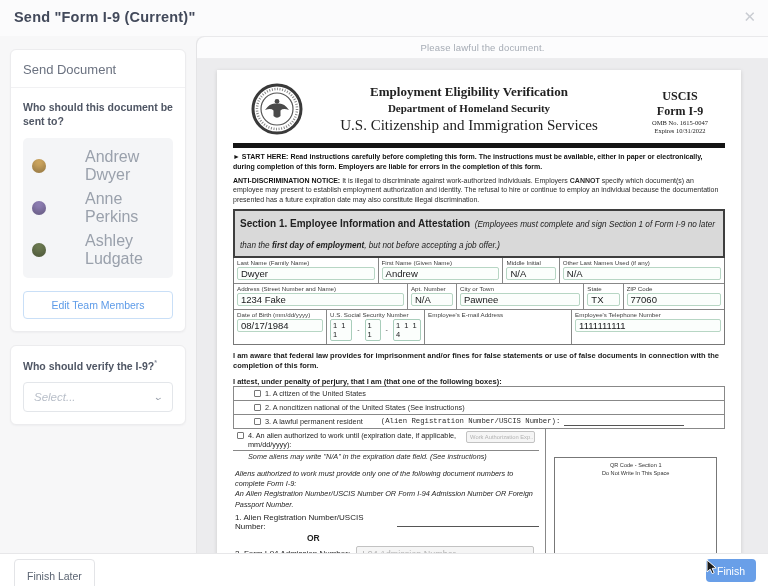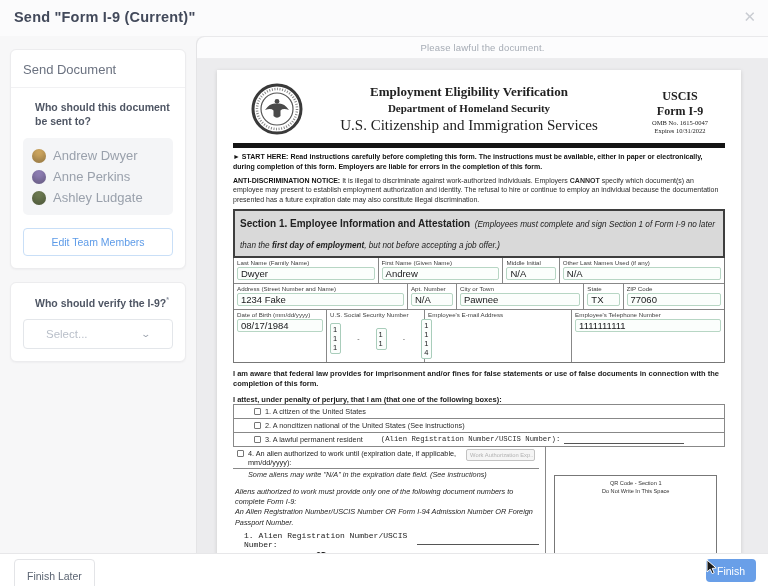--- a/index.html
+++ b/index.html
@@ -8,28 +8,28 @@
 
   
   .modal-header { position:absolute; top:0; left:0; right:0; height:36px; background:#fbfbfc; z-index:5; }
   .modal-title { position:absolute; left:14px; top:9px; font-size:14.5px; font-weight:600; color:#42495a; letter-spacing:.2px; }
   .close-x { position:absolute; right:12px; top:8px; font-size:15px; color:#c9ccd2; cursor:pointer; }
 
   
   .sidebar { position:absolute; top:36px; left:0; width:196px; bottom:33px; background:#f7f7f8; z-index:4; }
   .card { background:#fff; border:1px solid #ececee; border-radius:6px; margin:13px 10px 0; box-shadow:0 1px 2px rgba(30,35,50,.04); padding:12px; }
   .card-title { font-size:13px; color:#6b7280; padding-bottom:10px; margin:-12px -12px 12px; padding:12px 12px 10px; border-bottom:1px solid #f1f1f3; }
-  .q-label { font-size:10.5px; font-weight:700; color:#4f5664; line-height:1.35;margin-left:12px; }
+  .q-label { font-size:10.5px; font-weight:700; color:#4f5664; line-height:1.35; }
   .recipients { background:#f4f5f7; border-radius:5px; padding:7px 9px; margin-top:10px; }
   .recipient { display:flex; align-items:center; gap:7px; padding:3px 0; }
   .avatar { width:14px; height:14px; border-radius:50%; flex:none; box-shadow:inset 0 -4px 6px rgba(0,0,0,.25); }
-  .recipient-name { font-size:13px; color:#9aa1ac; }
+  .recipient-name { font-size:16px; color:#9aa1ac;margin-left:32px; }
   .edit-btn { margin-top:13px; width:100%; height:28px; background:#fff; border:1px solid #c9dff7; border-radius:4px; color:#5d9be8; font-size:10.5px; display:flex; align-items:center; justify-content:center; cursor:pointer; }
   .verify-sup { font-size:7px; vertical-align:super; color:#8b92a0; }
-  .select { margin-top:9px; height:30px; border:1px solid #e3e6ea; border-radius:4px; background:#fff; display:flex; align-items:center; justify-content:space-between; padding:0 22px; cursor:pointer; }
+  .select { margin-top:9px; height:30px; border:1px solid #e3e6ea; border-radius:4px; background:#fff; display:flex; align-items:center; justify-content:space-between; padding:0 10px; cursor:pointer;font-style:italic; }
   .select-ph { font-size:11.5px; color:#b9bfc9; }
   .chev { font-size:9px; color:#9aa1ac; transform:scaleX(1.4); }
 
   
   .preview-panel { position:absolute; top:36px; left:196px; right:0; bottom:33px; background:#ececee; border-left:1px solid #e4e4e6; border-top:1px solid #e9e9eb; border-top-left-radius:8px; overflow:hidden; z-index:3; }
   .banner { height:22px; background:#fcfcfd; border-bottom:1px solid #ededef; border-top-left-radius:8px; text-align:center; line-height:22px; font-size:9.5px; color:#a6acb5; letter-spacing:.2px; }
 
   
   .page { position:absolute; left:20px; top:33px; width:524px; height:560px; background:#fff; box-shadow:0 1px 4px rgba(0,0,0,.14); padding:13px 16px 0; color:#222; }
   .doc-head { display:flex; align-items:flex-end; }
@@ -48,38 +48,38 @@
   .start-here { font-weight:700; color:#111; }
   .sec-head { margin-top:4px; background:#d9d9d9; border:2px solid #3e3e3e; padding:1px 5px 2px; line-height:1.3; }
   .sec-head .t { font-size:10px; font-weight:700; }
   .sec-head .s { font-size:8.2px; font-style:italic; }
   .ftable { border:1px solid #777; border-top:none; }
   .frow { display:flex; border-top:1px solid #888; }
   .fcell { border-right:1px solid #888; padding:1px 3px 3px; min-width:0; }
   .fcell:last-child { border-right:none; }
   .flabel { font-size:6.2px; color:#3d3d3d; white-space:nowrap; overflow:hidden; }
   .fvalue { margin-top:1px; border:1px solid #b7d6c4; background:#fbfefc; border-radius:2px; font-size:9.5px; color:#17181a; padding:0 3px; height:13px; line-height:12px; white-space:nowrap; overflow:hidden; }
-  .ssn-grp { display:flex; align-items:center; gap:16px; margin-top:1px; }
+  .ssn-grp { display:flex; align-items:center; gap:5px; margin-top:1px; }
   .ssn-box { border:1px solid #a9cdbb; border-radius:2px; background:#fbfefc; font-size:7.5px; padding:1px 2px; letter-spacing:1px; color:#17181a; }
   .ssn-dash { font-size:7px; color:#555; }
   .aware { font-size:7.5px; font-weight:700; line-height:1.4; margin-top:6px; color:#1c1c1c; }
   .attest { font-size:7.5px; font-weight:700; margin-top:5px; color:#1c1c1c; }
   .optrow { border:1px solid #888; border-bottom:none; padding:2px 20px; font-size:7.3px; color:#2d2d2d; display:flex; align-items:center; gap:4px; margin-top:0; }
   .optrow:first-of-type { margin-top:3px; }
   .cb { width:7px; height:7px; border:1px solid #767676; background:#fff; border-radius:1px; flex:none; cursor:pointer; }
   .uline { border-bottom:1px solid #555; height:9px; }
   .split { display:flex; border-top:1px solid #888; }
   .left-col { width:63.5%; padding-right:6px; }
   .right-col { flex:1; border-left:1px solid #888; position:relative; }
   .opt4 { border:none; border-bottom:1px solid #888; padding:2px 4px 1px; font-size:7.3px; display:flex; align-items:flex-start; gap:4px; }
   .ghost { background:#f5f5f5; border:1px solid #c2c2c2; border-radius:2px; color:#b2b2b2; white-space:nowrap; overflow:hidden; }
   .wae { font-size:5.8px; padding:2px 3px; width:82px; margin-left:4px; }
   .opt4-note { font-size:7.3px; font-style:italic; padding:1px 4px 3px 15px; color:#2d2d2d; }
   .aliens { font-size:7.3px; font-style:italic; line-height:1.42; margin:5px 0 0 2px; color:#1f1f1f; }
-  .dn { font-size:8px; margin-left:11px;font-family:Liberation Mono, monospace; }
+  .dn { font-size:8px; margin-left:2px; }
   .dn-row { display:flex; align-items:center; margin-top:3px; }
   .dn-or { font-weight:700; font-size:8.5px; margin:2px 0 0 72px; }
   .dn-ul { width:148px; border-bottom:1px solid #555; height:10px; margin-left:6px; }
   .dn-ghost { font-size:9px; height:15px; line-height:14px; padding:0 5px; margin-left:6px; }
   .qrbox { position:absolute; left:8px; right:8px; top:28px; height:97px; border:1px solid #777; background:#fff; text-align:center; padding-top:3px; }
   .qr-t { font-size:5.6px; color:#333; line-height:1.5; }
 
   
   .footer { position:absolute; bottom:0; left:0; right:0; height:33px; background:#fff; border-top:1px solid #e7e7e9; z-index:6; }
   .finish-later { position:absolute; left:14px; top:5px; height:33px; padding:0 12px; background:#fff; border:1px solid #e3e4e7; border-radius:4px; color:#5b6472; font-size:10.5px; cursor:pointer; }

